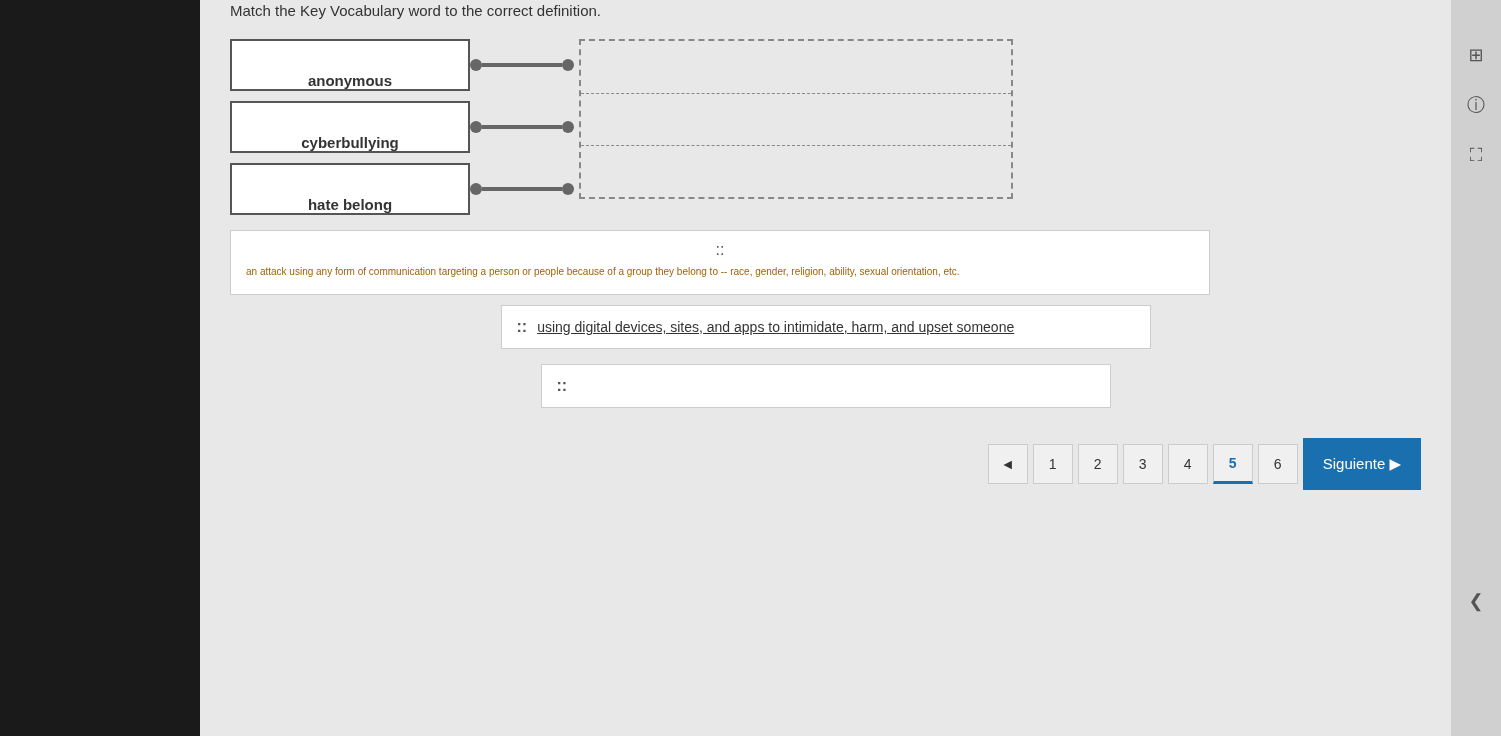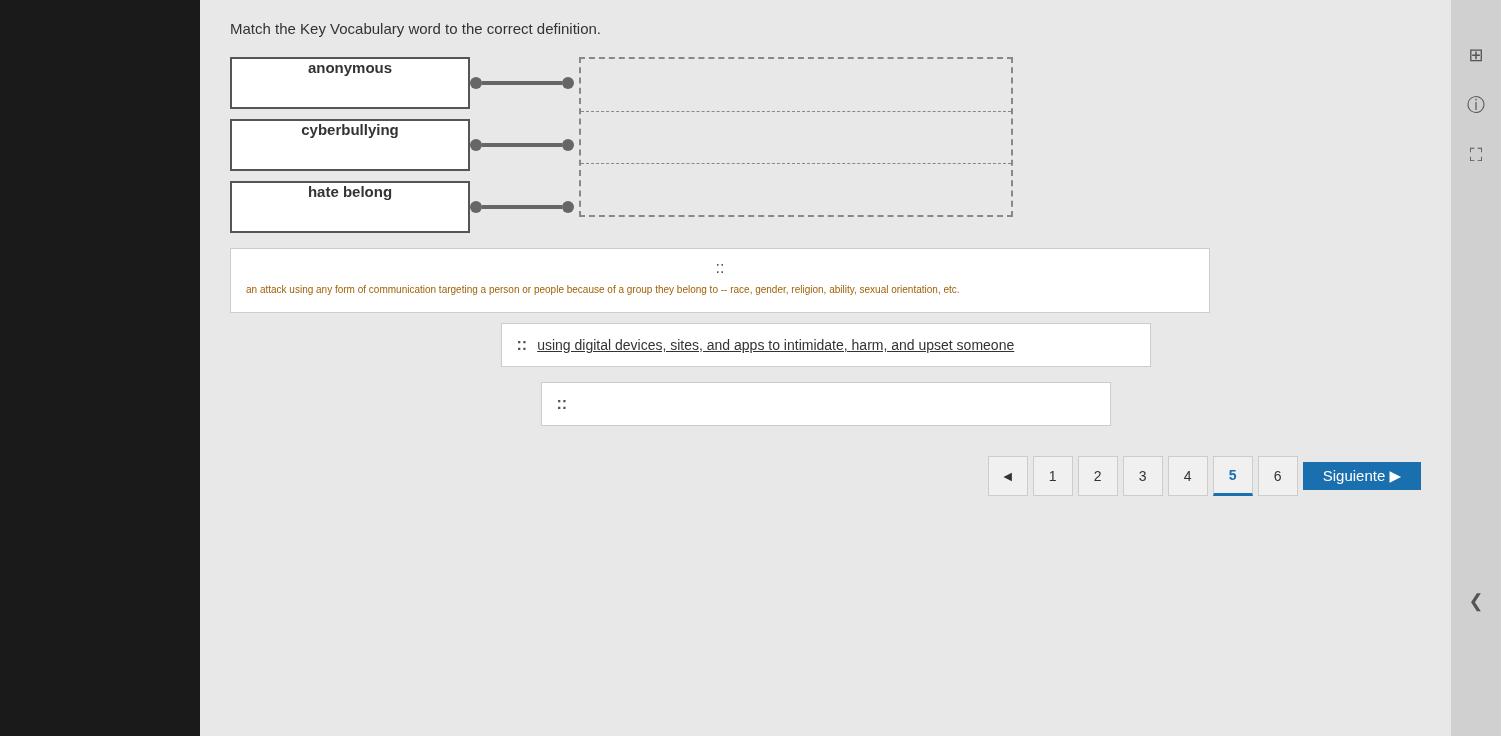--- a/index.html
+++ b/index.html
@@ -16,21 +16,21 @@
       width: 200px;
       background: #1a1a1a;
       height: 736px;
       flex-shrink: 0;
     }
 
     .main-content {
       flex: 1;
       background: #e8e8e8;
       height: 736px;
-      padding: 20px 30px;
+      padding: 2px 30px;
       position: relative;
       overflow: hidden;
     }
 
     .right-sidebar {
       width: 50px;
       background: #d0d0d0;
       height: 736px;
       display: flex;
       flex-direction: column;
@@ -62,21 +62,21 @@
       flex-direction: column;
       gap: 10px;
     }
 
     .vocab-word-box {
       width: 240px;
       height: 52px;
       border: 2px solid #555;
       background: white;
       display: flex;
-      align-items: flex-start;
+      align-items: flex-end;
       justify-content: center;
       font-size: 15px;
       font-weight: bold;
       color: #333;
       cursor: grab;
     }
 
     .connector-area {
       display: flex;
       flex-direction: column;
@@ -183,21 +183,21 @@
     .siguiente-btn {
       background: #1a6faf;
       color: white;
       border: none;
       padding: 10px 20px;
       cursor: pointer;
       font-size: 15px;
       display: flex;
       align-items: center;
       gap: 5px;
-      height: 28px;
+      height: 52px;
     }
 
     .definitions-container {
       display: flex;
       flex-direction: column;
       align-items: center;
       gap: 5px;
       margin-top: 5px;
     }
 

